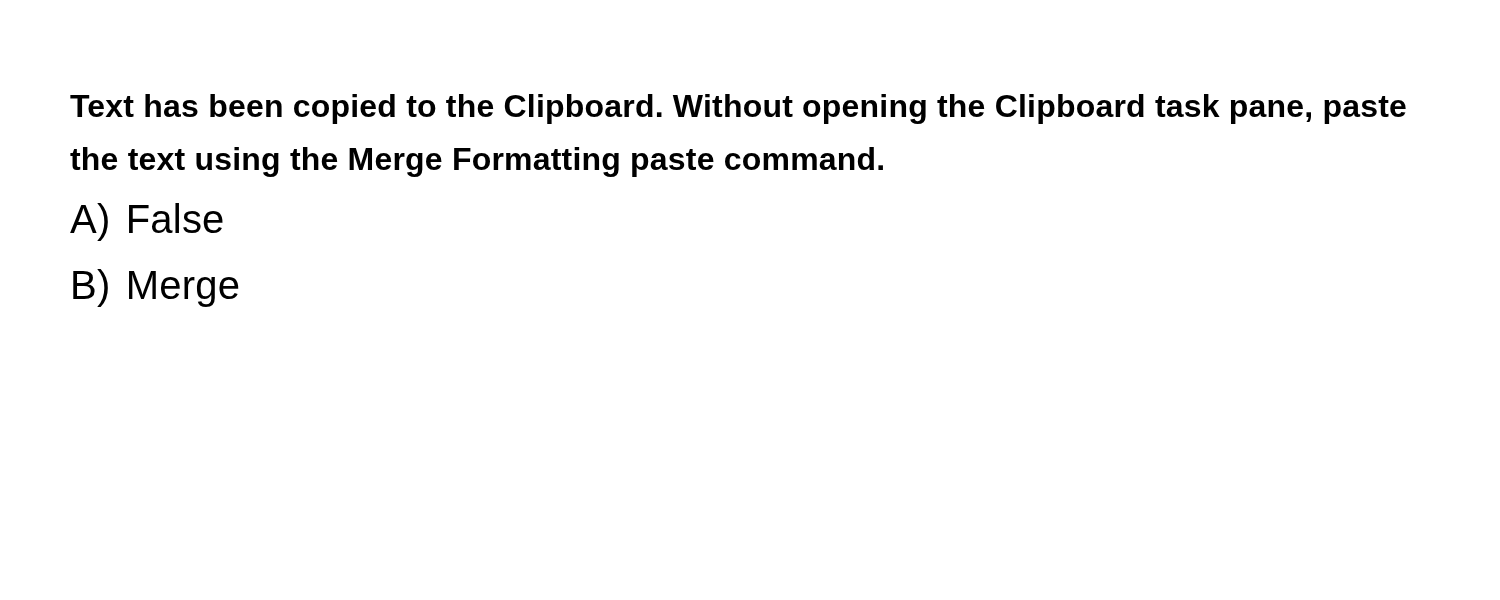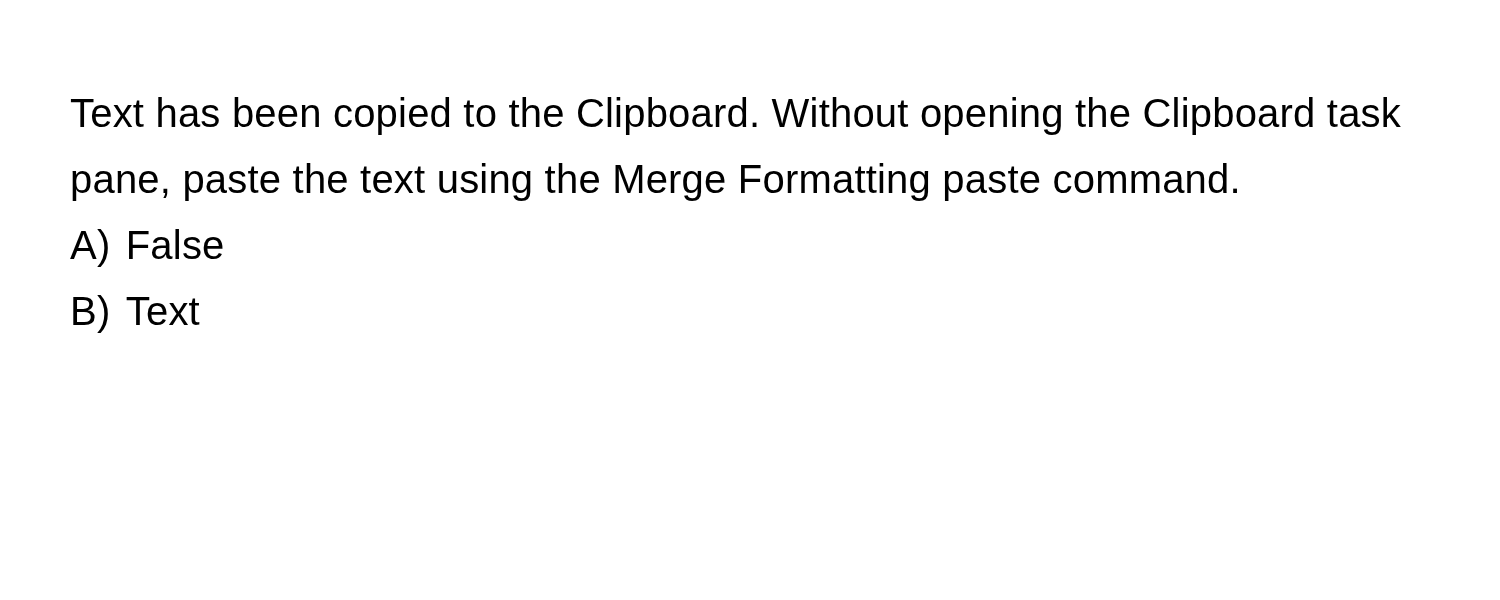--- a/index.html
+++ b/index.html
@@ -11,24 +11,24 @@
       width: 1500px;
       height: 600px;
       background: #ffffff;
       font-family: -apple-system, BlinkMacSystemFont, "Segoe UI", Helvetica, Arial, sans-serif;
       overflow: hidden;
     }
     .container {
       padding: 80px 70px 0 70px;
     }
     .question-text {
-      font-size: 40px;
+      font-size: 32px;
       line-height: 1.65;
       color: #000000;
-      font-weight: 400;
+      font-weight: 700;
       letter-spacing: 0.2px;
     }
     .option {
       font-size: 40px;
       line-height: 1.65;
       color: #000000;
       font-weight: 400;
       letter-spacing: 0.2px;
     }
     .option-label {
@@ -43,15 +43,15 @@
 <body>
 
 <div class="container">
   <div class="question-text">Text has been copied to the Clipboard. Without opening the Clipboard task pane, paste the text using the Merge Formatting paste command.</div>
   <div class="option">
     <span class="option-label">A)</span>
     <span class="option-text">False</span>
   </div>
   <div class="option">
     <span class="option-label">B)</span>
-    <span class="option-text">Text</span>
+    <span class="option-text">Merge</span>
   </div>
 </div>
 
 </body></html>

